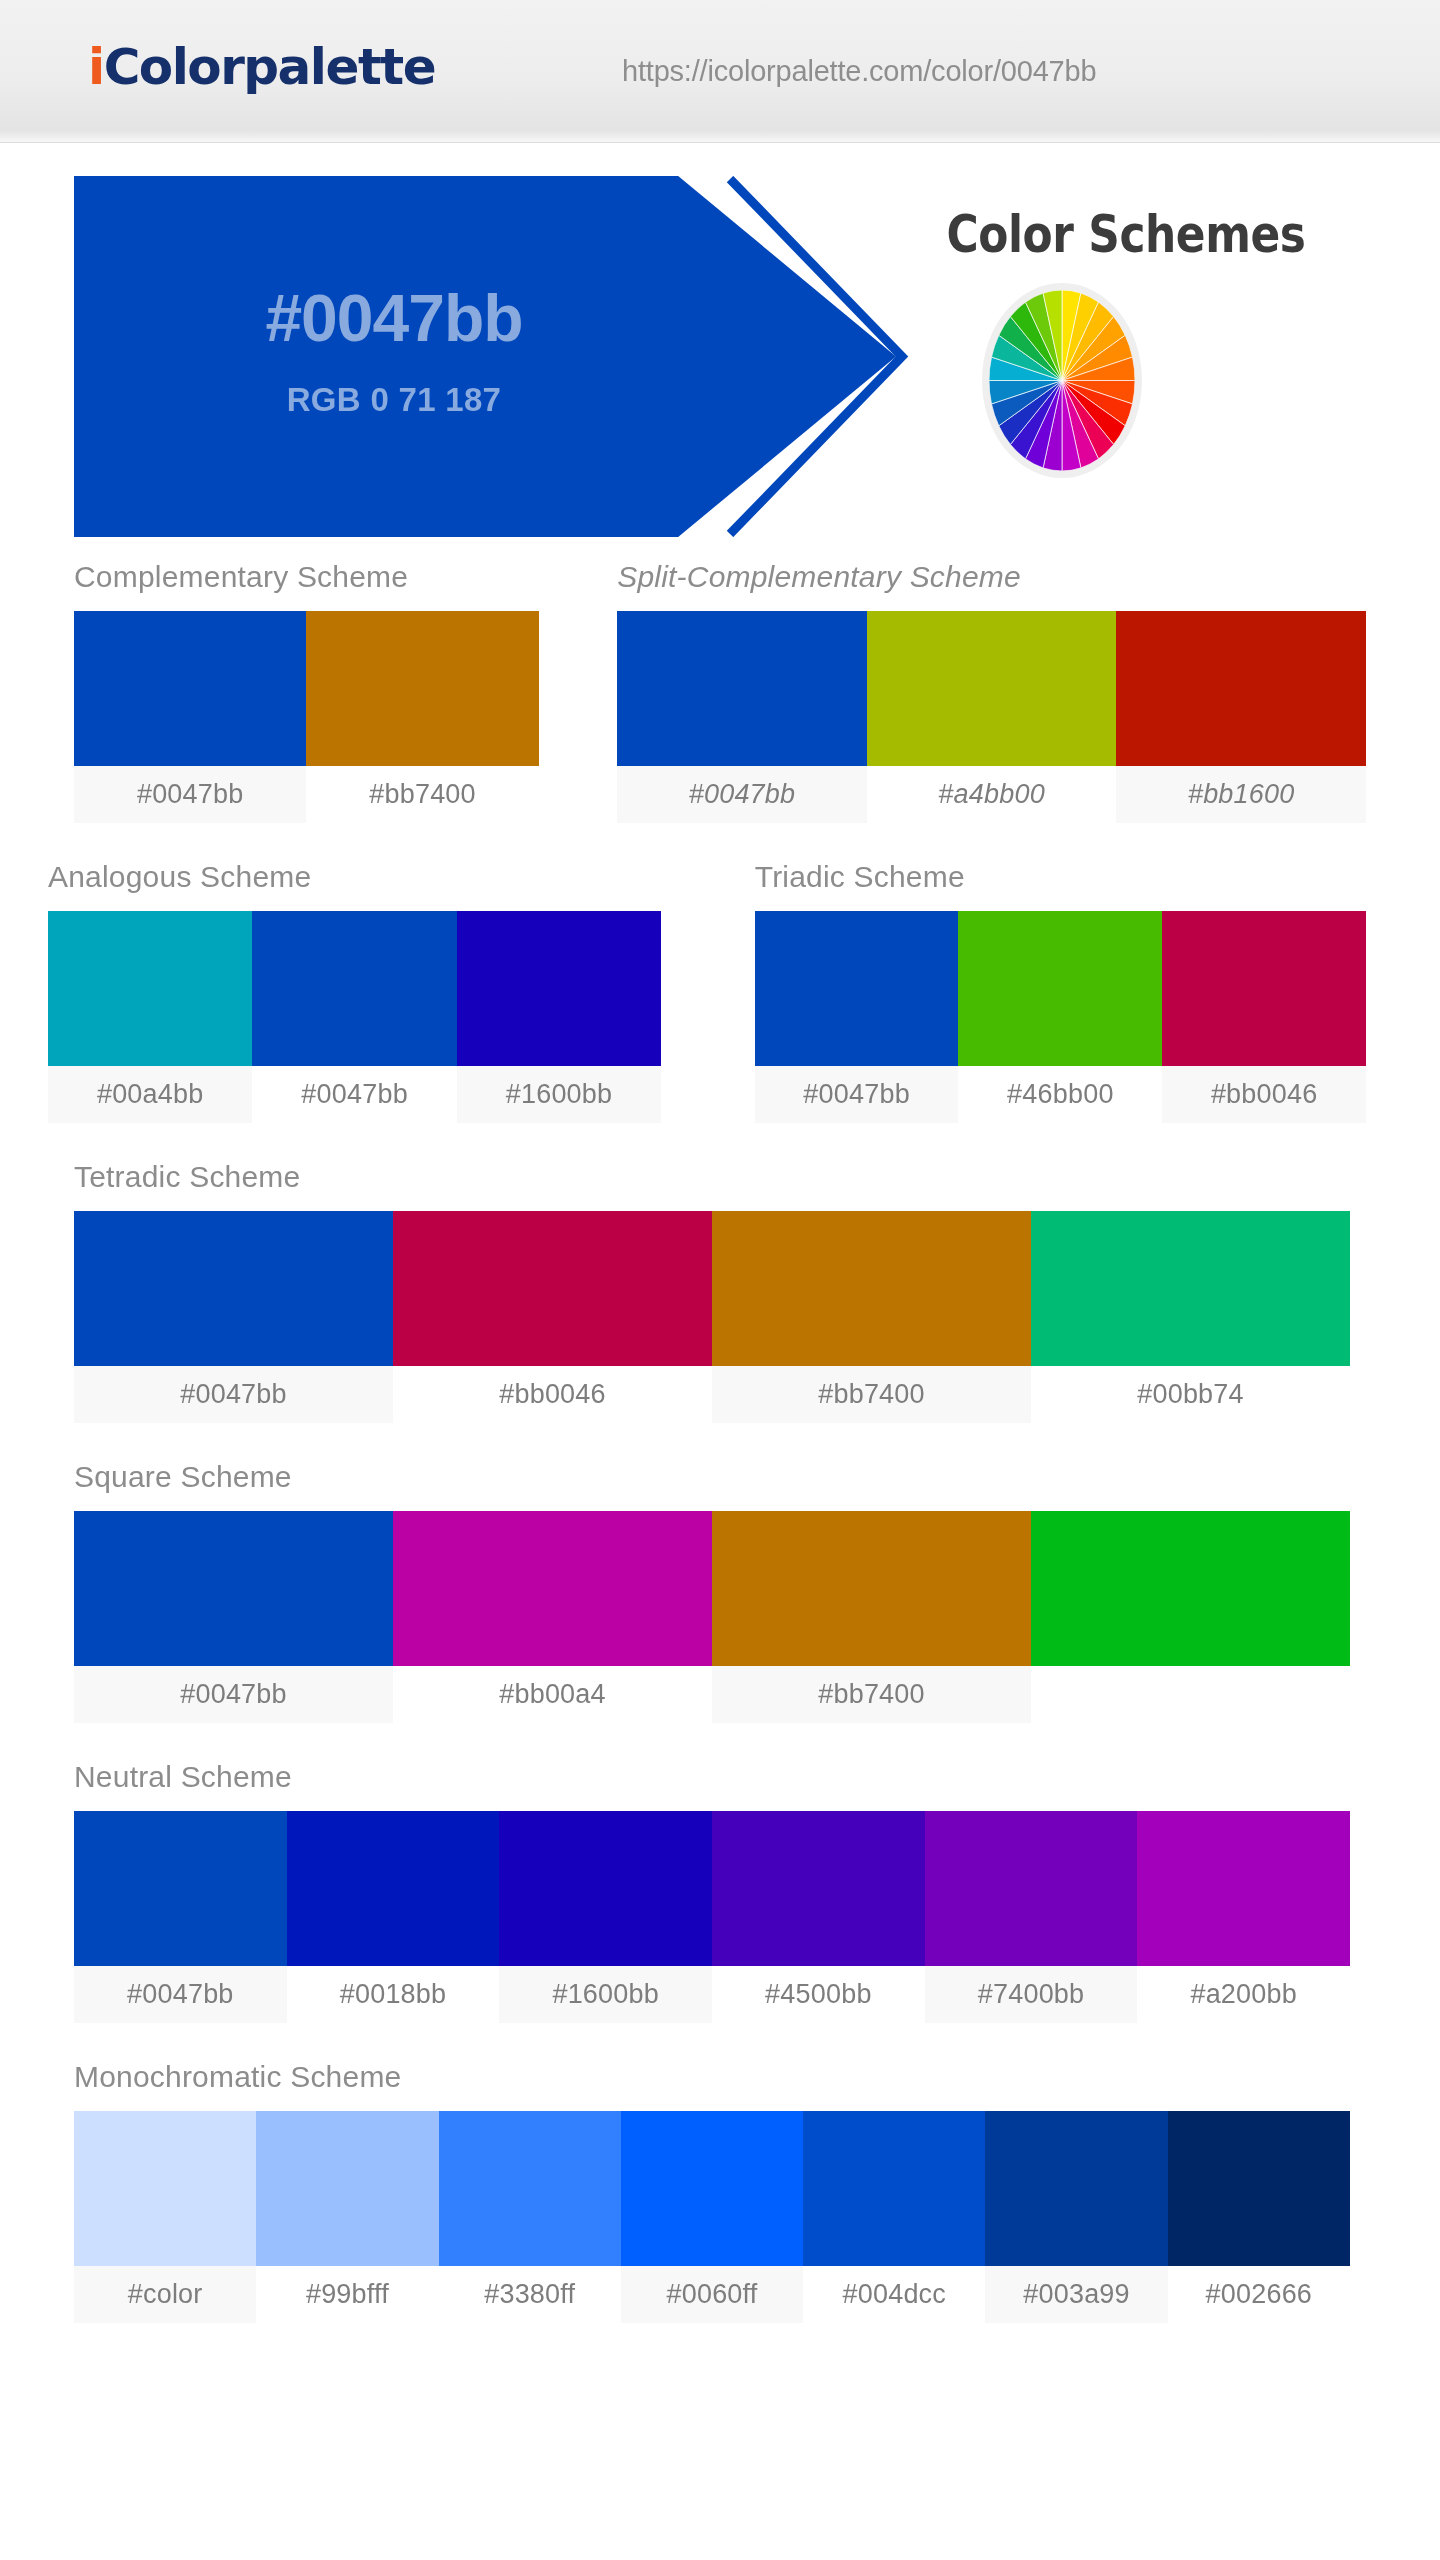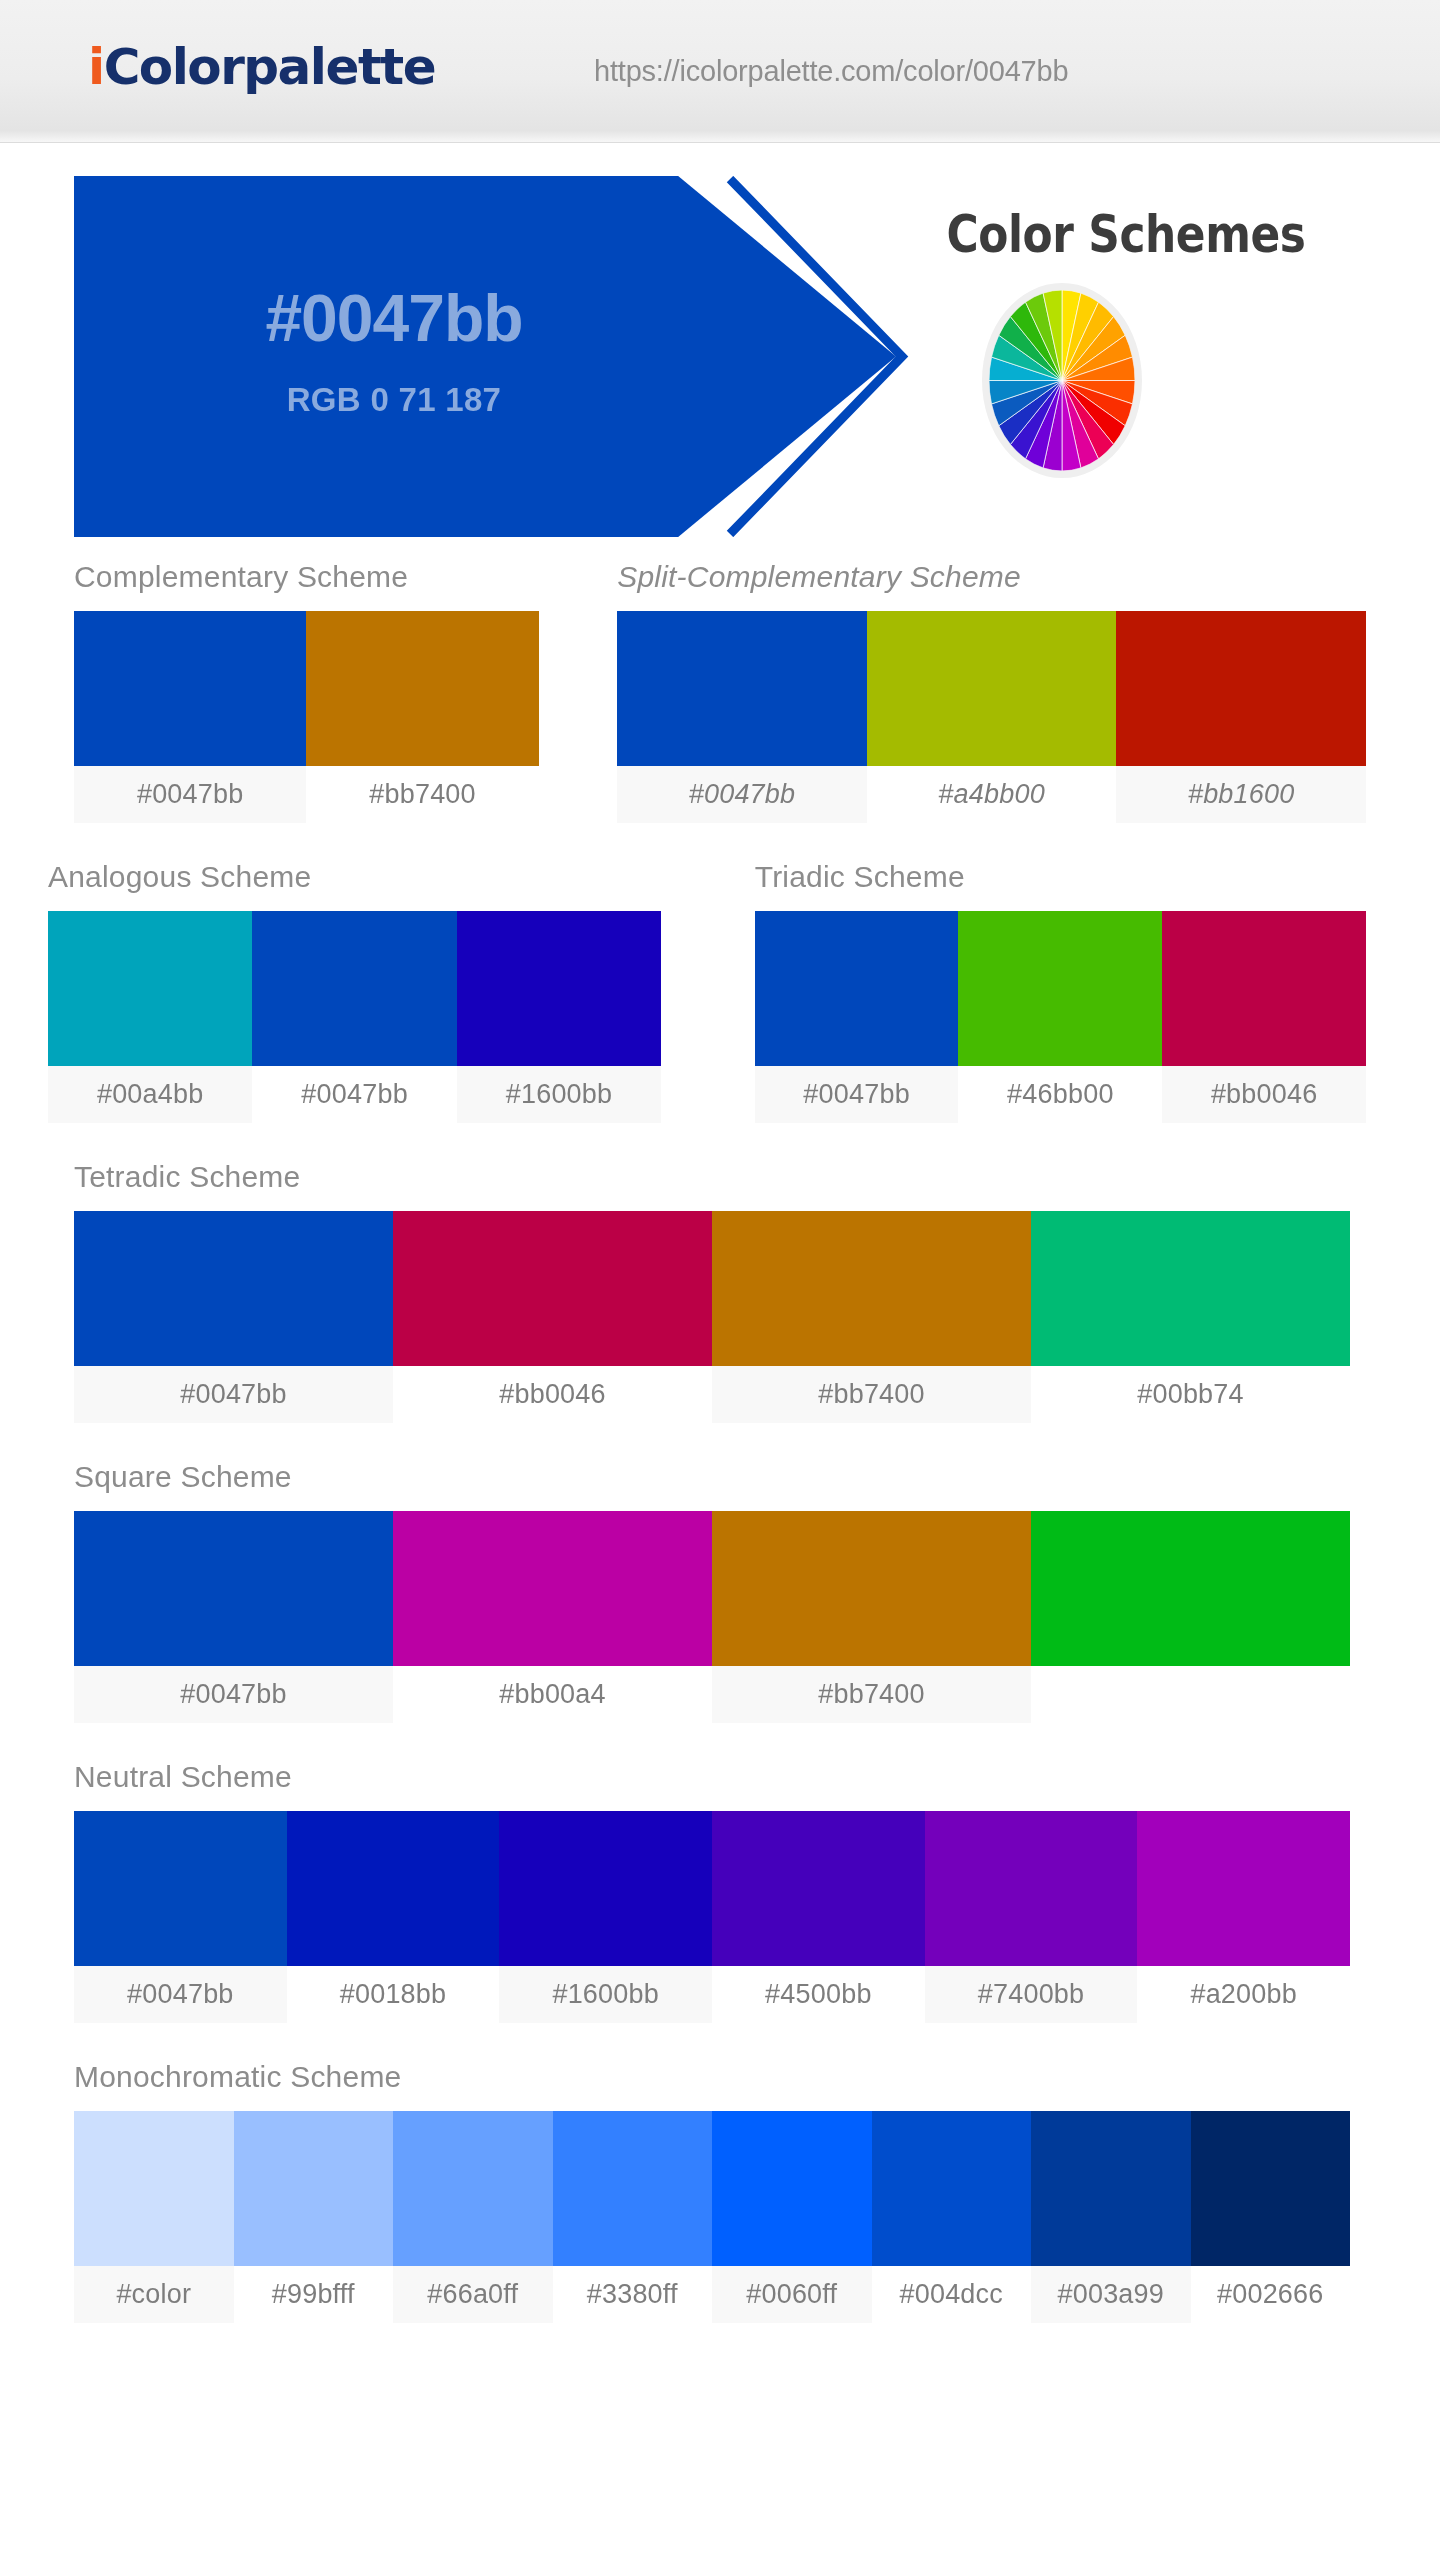--- a/index.html
+++ b/index.html
@@ -28,21 +28,21 @@
     font-size: 50px;
     font-weight: bold;
     letter-spacing: -1.5px;
     color: #16306b;
     white-space: nowrap;
     font-family: "DejaVu Sans", sans-serif;
   }
   .brand .brand-i { color: #ef5a1e; }
   .header-url {
     position: absolute;
-    left: 594px;
+    left: 622px;
     top: 55px;
     font-size: 29px;
     color: #8e8e8e;
     font-family: "Liberation Sans", sans-serif;
     letter-spacing: -0.2px;
     white-space: nowrap;
     text-align: right;
   }
 
   
@@ -359,24 +359,20 @@
       <div class="swatch-strip">
           <div class="swatch">
             <div class="swatch-color" style="background: rgb(204, 223, 254);"></div>
             <div class="swatch-name alt">#color</div>
           </div>
           <div class="swatch">
             <div class="swatch-color" style="background: rgb(153, 191, 255);"></div>
             <div class="swatch-name">#99bfff</div>
           </div>
           <div class="swatch">
-            <div class="swatch-color" style="background: rgb(102, 160, 255);"></div>
-            <div class="swatch-name alt">#66a0ff</div>
-          </div>
-          <div class="swatch">
             <div class="swatch-color" style="background: rgb(51, 128, 255);"></div>
             <div class="swatch-name">#3380ff</div>
           </div>
           <div class="swatch">
             <div class="swatch-color" style="background: rgb(0, 96, 255);"></div>
             <div class="swatch-name alt">#0060ff</div>
           </div>
           <div class="swatch">
             <div class="swatch-color" style="background: rgb(0, 77, 204);"></div>
             <div class="swatch-name">#004dcc</div>

